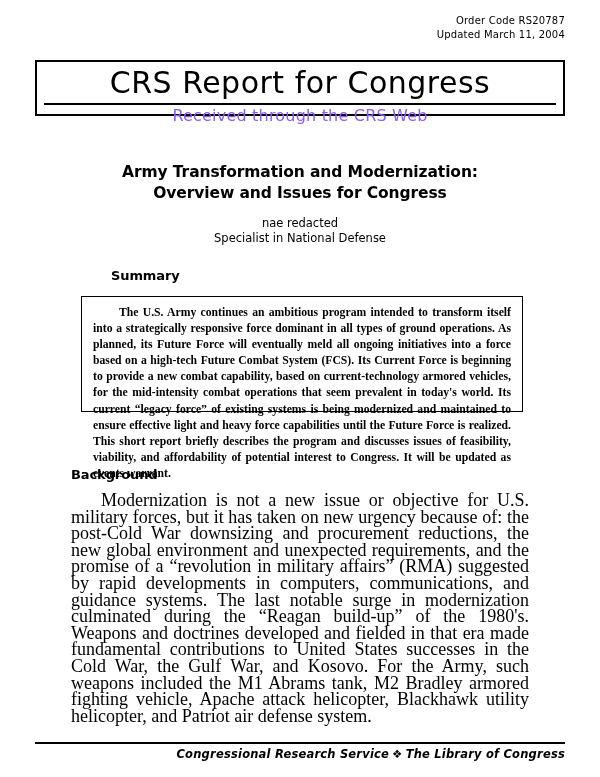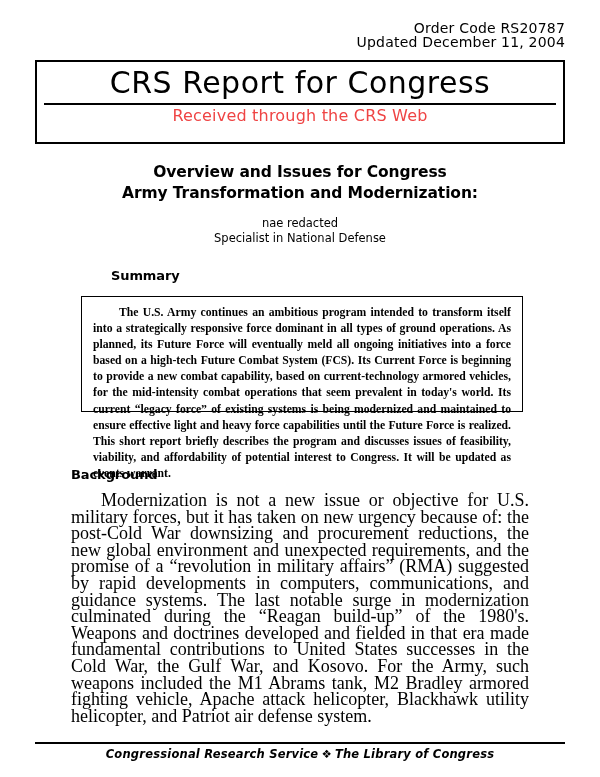--- a/index.html
+++ b/index.html
@@ -23,35 +23,34 @@
     height: 777px;
   }
 
   
   .order-block {
     position: absolute;
     top: 14px;
     right: 35px;
     text-align: right;
     font-family: "DejaVu Sans", sans-serif;
-    font-size: 14px;
+    font-size: 10px;
     line-height: 14px;
     letter-spacing: 0.2px;
     color: #000;
-    margin-top: 7px;
   }
   .order-block div { white-space: nowrap; }
 
   
   .banner {
     position: absolute;
     left: 35px;
     top: 60px;
     width: 530px;
-    height: 84px;
+    height: 56px;
     border: 2px solid #000;
     box-sizing: border-box;
     background: #fff;
   }
   .banner-title {
     position: absolute;
     left: 0;
     right: 0;
     top: 3px;
     text-align: center;
@@ -74,21 +73,21 @@
     position: absolute;
     left: 0;
     right: 0;
     top: 43px;
     text-align: center;
     font-family: "DejaVu Sans", sans-serif;
     font-size: 16px;
     line-height: 22px;
     font-weight: 400;
     letter-spacing: 0.2px;
-    color: #ef4444;
+    color: #8b5cf6;
   }
 
   
   .doc-title {
     position: absolute;
     left: 60px;
     right: 60px;
     top: 162px;
     text-align: center;
     font-family: "DejaVu Sans", sans-serif;
@@ -173,53 +172,53 @@
     top: 742px;
     width: 530px;
     height: 2px;
     background: #000;
   }
   .footer-text {
     position: absolute;
     left: 35px;
     width: 530px;
     top: 746px;
-    text-align: center;
+    text-align: right;
     font-family: "DejaVu Sans", sans-serif;
     font-weight: bold;
     font-style: italic;
     font-size: 11.5px;
     line-height: 16px;
     letter-spacing: 0.2px;
   }
   .footer-diamond {
     font-style: normal;
     font-weight: normal;
     padding: 0 3px;
   }
 </style>
 </head>
 <body>
 
 <div class="page">
 
   <div class="order-block">
     <div>Order Code RS20787</div>
-    <div>Updated December 11, 2004</div>
+    <div>Updated March 11, 2004</div>
   </div>
 
   <div class="banner">
     <div class="banner-title">CRS Report for Congress</div>
     <div class="banner-rule"></div>
     <div class="banner-sub">Received through the CRS Web</div>
   </div>
 
   <div class="doc-title">
+    <div>Army Transformation and Modernization:</div>
     <div>Overview and Issues for Congress</div>
-    <div>Army Transformation and Modernization:</div>
   </div>
 
   <div class="byline">
     <div>nae redacted</div>
     <div>Specialist in National Defense</div>
   </div>
 
   <div class="section-heading" id="summary-heading">Summary</div>
 
   <div class="summary-box">

